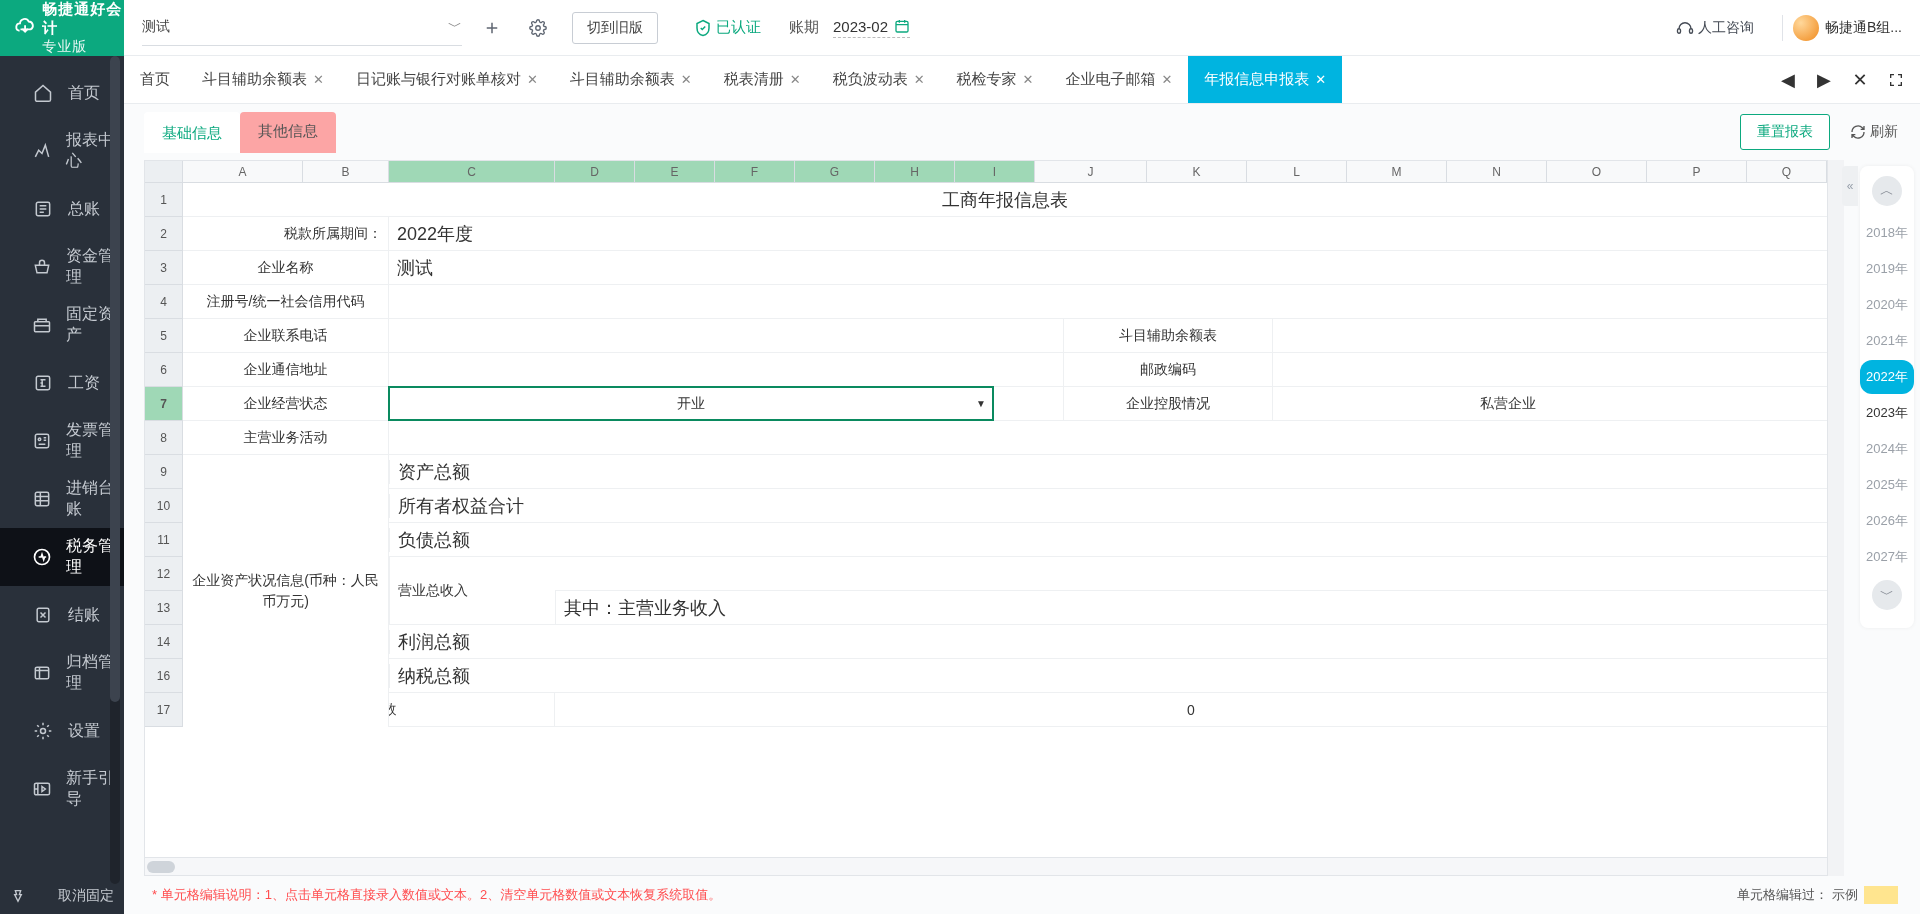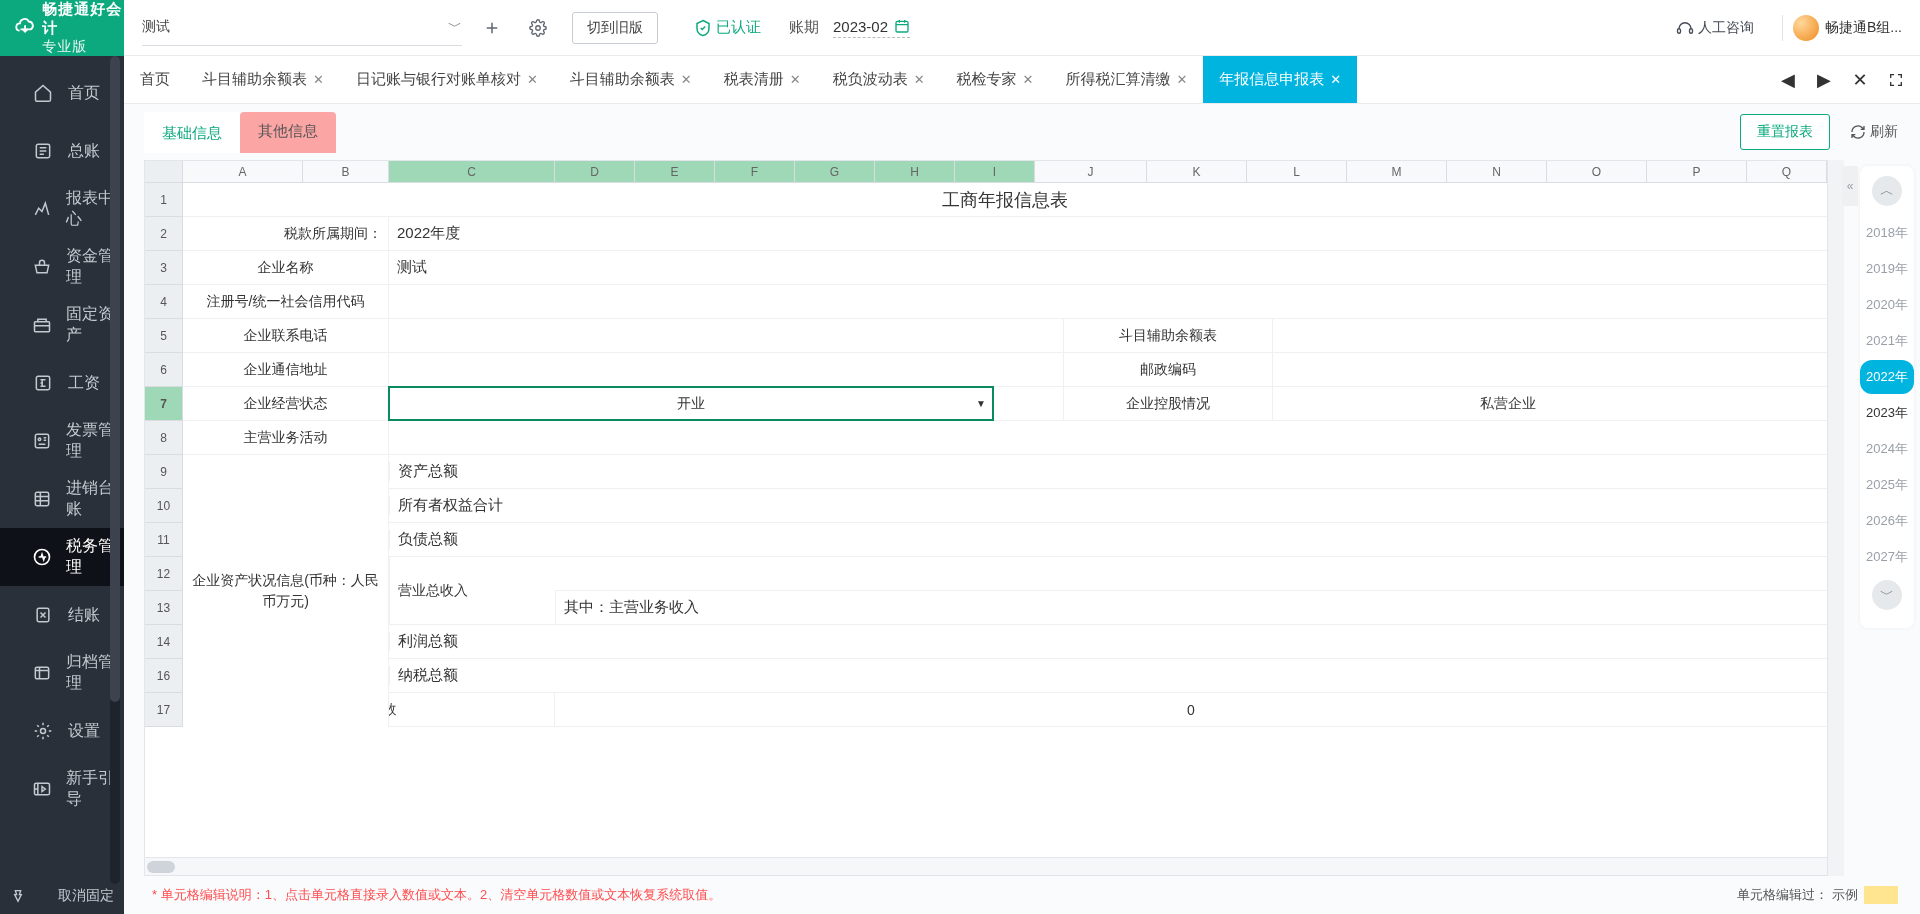--- a/index.html
+++ b/index.html
@@ -69,21 +69,21 @@
 .sheet { flex: 1; background: #fff; border: 1px solid #e2e5e9; display: flex; flex-direction: column; overflow: hidden; }
 .col-hdr { display: flex; height: 22px; background: #f8f9fa; border-bottom: 1px solid #d9dde2; }
 .corner { width: 38px; border-right: 1px solid #d9dde2; background: #eceff2; }
 .ch { border-right: 1px solid #d9dde2; text-align: center; font-size: 12px; color: #666; line-height: 22px; }
 .ch.sel { background: #9fd8b6; }
 .grid-body { flex: 1; overflow-y: auto; overflow-x: hidden; position: relative; }
 .row { display: flex; height: 34px; }
 .rh { width: 38px; background: #eceff2; border-right: 1px solid #d9dde2; border-bottom: 1px solid #d9dde2; text-align: center; font-size: 12px; color: #555; line-height: 34px; }
 .rh.sel { background: #9fd8b6; font-weight: 600; }
 .cells { flex: 1; position: relative; border-bottom: 1px solid #eef0f2; display: flex; align-items: center; }
-.cell-txt { padding: 0 8px; font-size: 15px; color: #333; }
+.cell-txt { padding: 0 8px; font-size: 18px; color: #333; }
 .merge-label { width: 206px; text-align: center; border-right: 1px solid #eef0f2; height: 100%; display: flex; align-items: center; justify-content: center; font-size: 14px; }
 
 
 .fin-block { position: absolute; left: 38px; top: 0; width: 206px; display: flex; align-items: center; justify-content: center; text-align: center; font-size: 14px; padding: 0 8px; border-right: 1px solid #eef0f2; background: #fff; line-height: 1.5; }
 
 
 .sel-cell { position: absolute; border: 2px solid #0a8a5f; background: #fff; display: flex; align-items: center; justify-content: center; font-size: 14px; }
 .sel-cell .dd { position: absolute; right: 6px; font-size: 10px; color: #333; }
 
 
@@ -135,33 +135,33 @@
           <span class="ni-icon">
             <svg width="20" height="20" viewBox="0 0 24 24" fill="none" stroke="currentColor" stroke-width="1.8">
               <path d="M3 11l9-8 9 8v9a2 2 0 0 1-2 2H5a2 2 0 0 1-2-2z"></path>
             </svg>
           </span>
           <span>首页</span>
         </div>
         <div class="nav-item">
           <span class="ni-icon">
             <svg width="20" height="20" viewBox="0 0 24 24" fill="none" stroke="currentColor" stroke-width="1.8">
+              <path d="M4 19l4-8 4 4 4-10 4 14"></path>
+            </svg>
+          </span>
+          <span>报表中心</span>
+        </div>
+        <div class="nav-item">
+          <span class="ni-icon">
+            <svg width="20" height="20" viewBox="0 0 24 24" fill="none" stroke="currentColor" stroke-width="1.8">
               <rect x="4" y="4" width="16" height="16" rx="2"></rect>
               <path d="M8 8h8M8 12h8M8 16h5"></path>
             </svg>
           </span>
           <span>总账</span>
-        </div>
-        <div class="nav-item">
-          <span class="ni-icon">
-            <svg width="20" height="20" viewBox="0 0 24 24" fill="none" stroke="currentColor" stroke-width="1.8">
-              <path d="M4 19l4-8 4 4 4-10 4 14"></path>
-            </svg>
-          </span>
-          <span>报表中心</span>
         </div>
         <div class="nav-item">
           <span class="ni-icon">
             <svg width="20" height="20" viewBox="0 0 24 24" fill="none" stroke="currentColor" stroke-width="1.8">
               <path d="M4 10h16l-2 9H6zM9 10V7a3 3 0 0 1 6 0v3"></path>
             </svg>
           </span>
           <span>资金管理</span>
         </div>
         <div class="nav-item">
@@ -333,21 +333,21 @@
           </div>
           <div class="tab">
             <span>税负波动表</span>
             <span class="close">✕</span>
           </div>
           <div class="tab">
             <span>税检专家</span>
             <span class="close">✕</span>
           </div>
           <div class="tab">
-            <span>所得税汇算清缴</span>
+            <span>企业电子邮箱</span>
             <span class="close">✕</span>
           </div>
           <div class="tab active">
             <span>年报信息申报表</span>
             <span class="close">✕</span>
           </div>
         </div>
       <div class="tab-ctrls">
         <span class="tab-ctrl">◀</span>
         <span class="tab-ctrl">▶</span>

